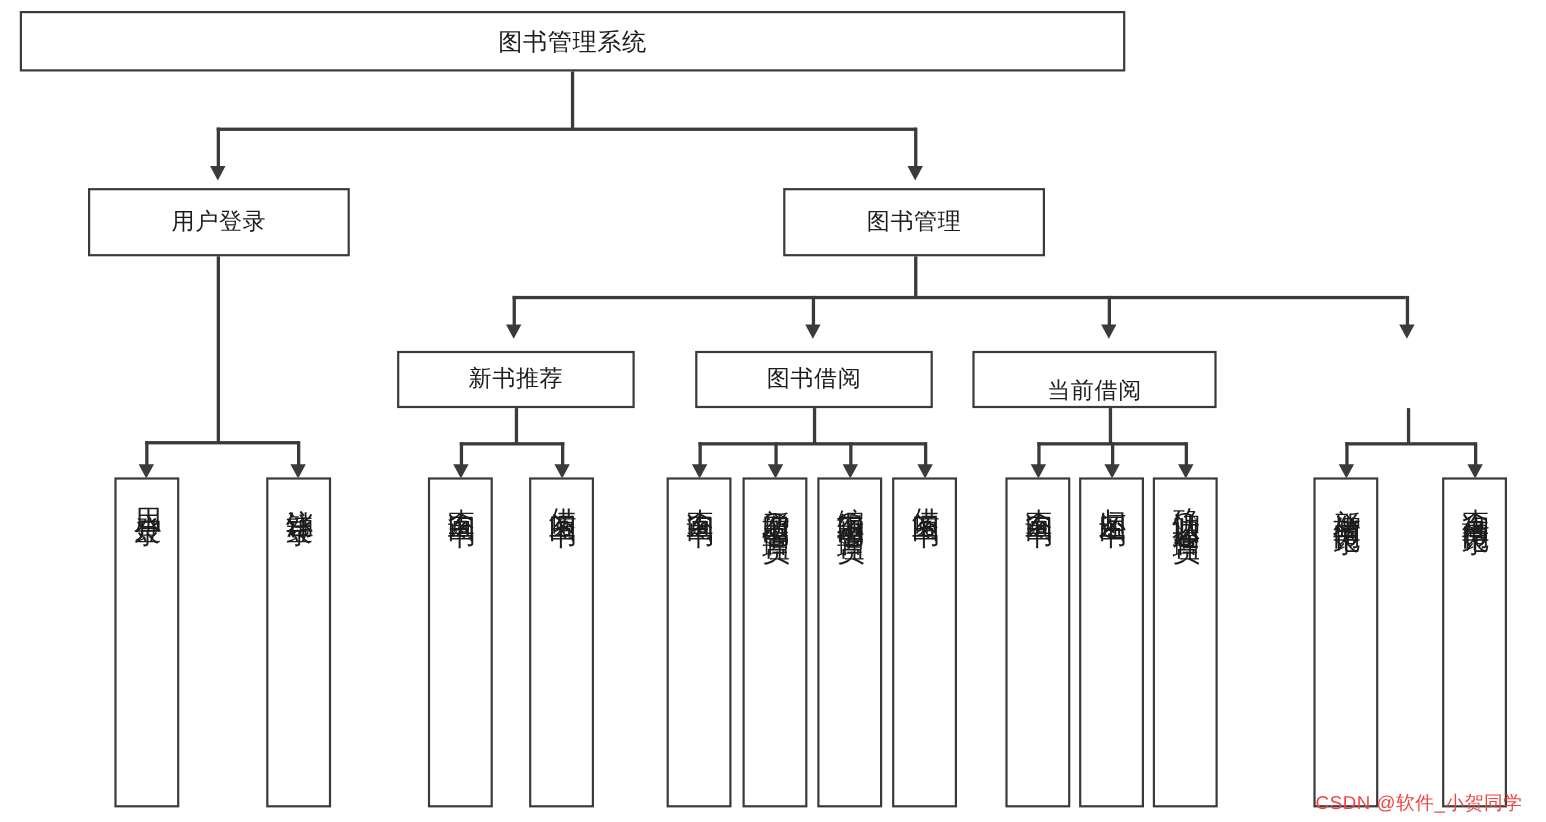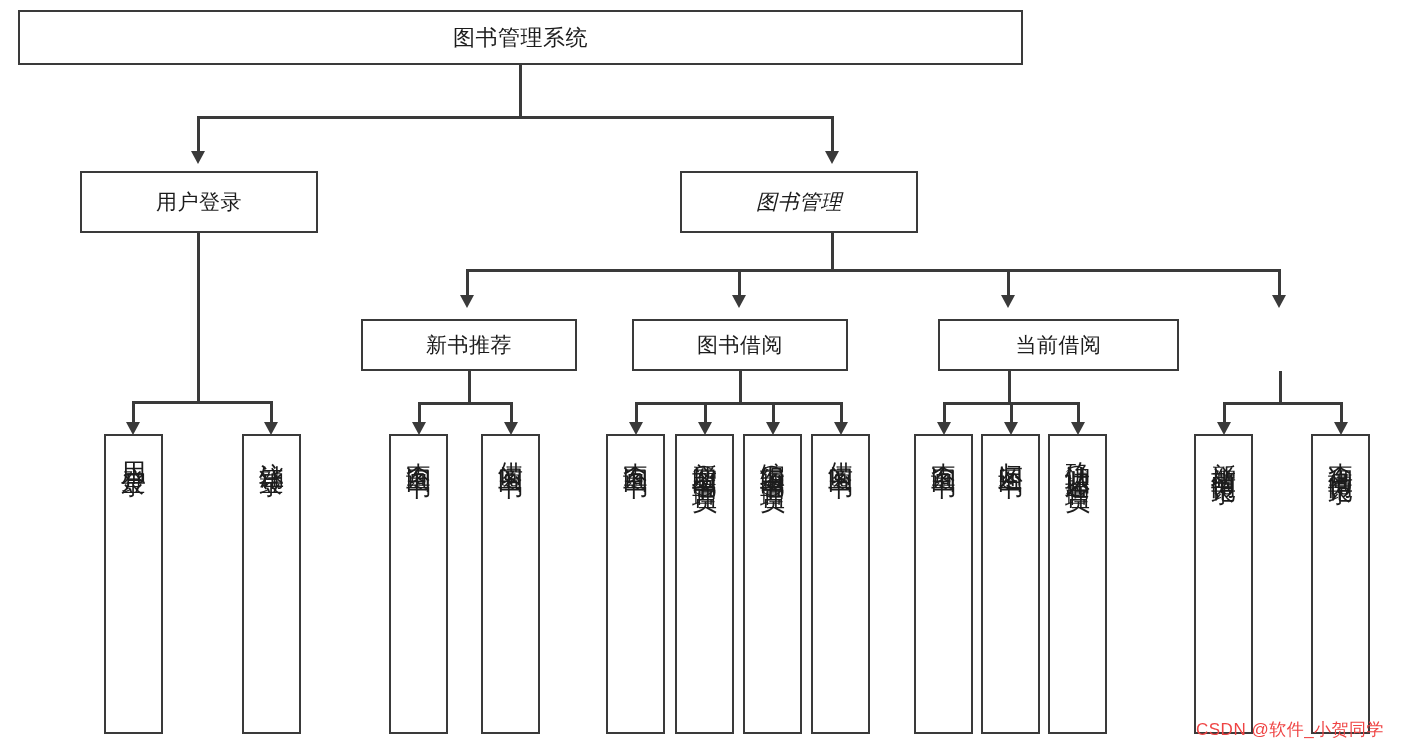--- a/index.html
+++ b/index.html
@@ -91,21 +91,21 @@
   <div class="ln v" style="left:197px;top:116px;height:35px;"></div>
   <div class="arrow" style="left:191px;top:151px;"></div>
 
   <div class="ln v" style="left:831px;top:116px;height:35px;"></div>
   <div class="arrow" style="left:825px;top:151px;"></div>
 
   <div class="node h" style="left:80px;top:171px;width:238px;height:62px;">
     <span class="label">用户登录</span>
   </div>
 
-  <div class="node h" style="left:680px;top:171px;width:238px;height:62px;font-style:italic;">
+  <div class="node h" style="left:712px;top:171px;width:238px;height:62px;">
     <span class="label">图书管理</span>
   </div>
 
   <div class="ln v" style="left:197px;top:233px;height:170px;"></div>
   <div class="ln h" style="left:132px;top:401px;width:140px;"></div>
   <div class="ln v" style="left:132px;top:401px;height:23px;"></div>
   <div class="arrow" style="left:126px;top:422px;"></div>
   <div class="ln v" style="left:270px;top:401px;height:23px;"></div>
   <div class="arrow" style="left:264px;top:422px;"></div>
 
@@ -119,21 +119,21 @@
   <div class="arrow" style="left:1001px;top:295px;"></div>
   <div class="ln v" style="left:1278px;top:269px;height:28px;"></div>
   <div class="arrow" style="left:1272px;top:295px;"></div>
 
   <div class="node h" style="left:361px;top:319px;width:216px;height:52px;">
     <span class="label">新书推荐</span>
   </div>
   <div class="node h" style="left:632px;top:319px;width:216px;height:52px;">
     <span class="label">图书借阅</span>
   </div>
-  <div class="node h" style="left:938px;top:319px;width:241px;height:52px;">
+  <div class="node h" style="left:884px;top:319px;width:222px;height:52px;align-items:flex-end;">
     <span class="label">当前借阅</span>
   </div>
 
   <div class="ln v" style="left:468px;top:371px;height:33px;"></div>
   <div class="ln h" style="left:418px;top:402px;width:95px;"></div>
   <div class="ln v" style="left:418px;top:402px;height:22px;"></div>
   <div class="arrow" style="left:412px;top:422px;"></div>
   <div class="ln v" style="left:510px;top:402px;height:22px;"></div>
   <div class="arrow" style="left:504px;top:422px;"></div>
 

